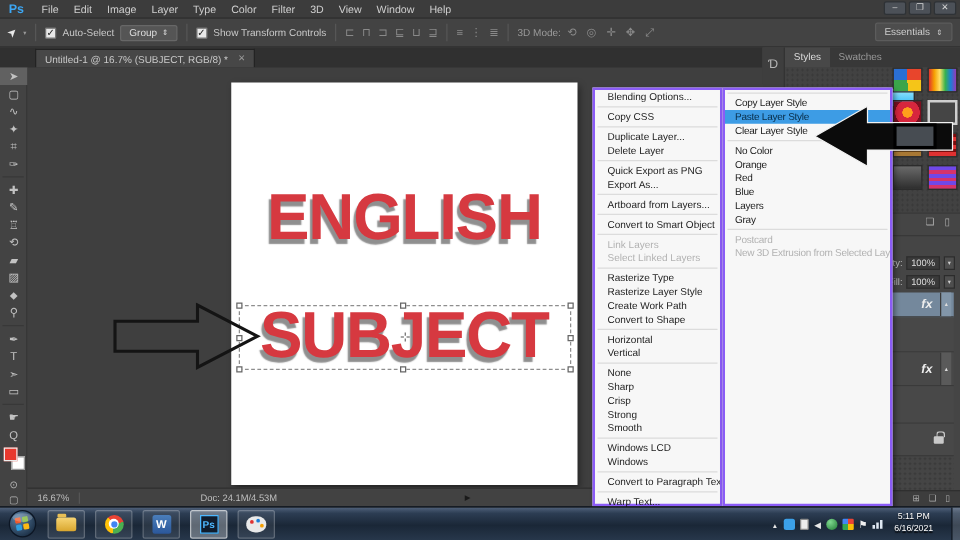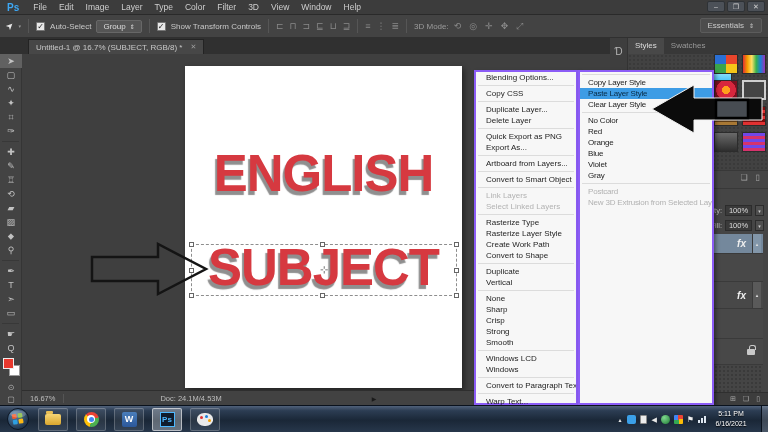--- a/index.html
+++ b/index.html
@@ -358,21 +358,21 @@
       <div class="ctx-item">Convert to Smart Object</div>
       <div class="menu-sep"></div>
       <div class="ctx-item disabled">Link Layers</div>
       <div class="ctx-item disabled">Select Linked Layers</div>
       <div class="menu-sep"></div>
       <div class="ctx-item">Rasterize Type</div>
       <div class="ctx-item">Rasterize Layer Style</div>
       <div class="ctx-item">Create Work Path</div>
       <div class="ctx-item">Convert to Shape</div>
       <div class="menu-sep"></div>
-      <div class="ctx-item">Duplicate</div>
+      <div class="ctx-item">Horizontal</div>
       <div class="ctx-item">Vertical</div>
       <div class="menu-sep"></div>
       <div class="ctx-item">None</div>
       <div class="ctx-item">Sharp</div>
       <div class="ctx-item">Crisp</div>
       <div class="ctx-item">Strong</div>
       <div class="ctx-item">Smooth</div>
       <div class="menu-sep"></div>
       <div class="ctx-item">Windows LCD</div>
       <div class="ctx-item">Windows</div>
@@ -382,24 +382,24 @@
       <div class="ctx-item">Warp Text...</div>
     </div>
 
   <div class="menu sub">
       <div class="menu-sep"></div>
       <div class="ctx-item">Copy Layer Style</div>
       <div class="ctx-item highlighted">Paste Layer Style</div>
       <div class="ctx-item">Clear Layer Style</div>
       <div class="menu-sep"></div>
       <div class="ctx-item">No Color</div>
+      <div class="ctx-item">Orange</div>
       <div class="ctx-item">Red</div>
-      <div class="ctx-item">Orange</div>
       <div class="ctx-item">Blue</div>
-      <div class="ctx-item">Violet</div>
+      <div class="ctx-item">Layers</div>
       <div class="ctx-item">Gray</div>
       <div class="menu-sep"></div>
       <div class="ctx-item disabled">Postcard</div>
       <div class="ctx-item disabled">New 3D Extrusion from Selected Layer</div>
     </div>
 
   <svg class="arrow2" width="118" height="54">
     <polygon points="4,27 46,3 46,16 114,16 114,38 46,38 46,51" fill="#0b0b0b" stroke="#f2f2f2" stroke-width="1"></polygon>
     <rect x="68" y="18" width="32" height="18" fill="#474c52" stroke="#000" stroke-width="2.5"></rect>
   </svg>

